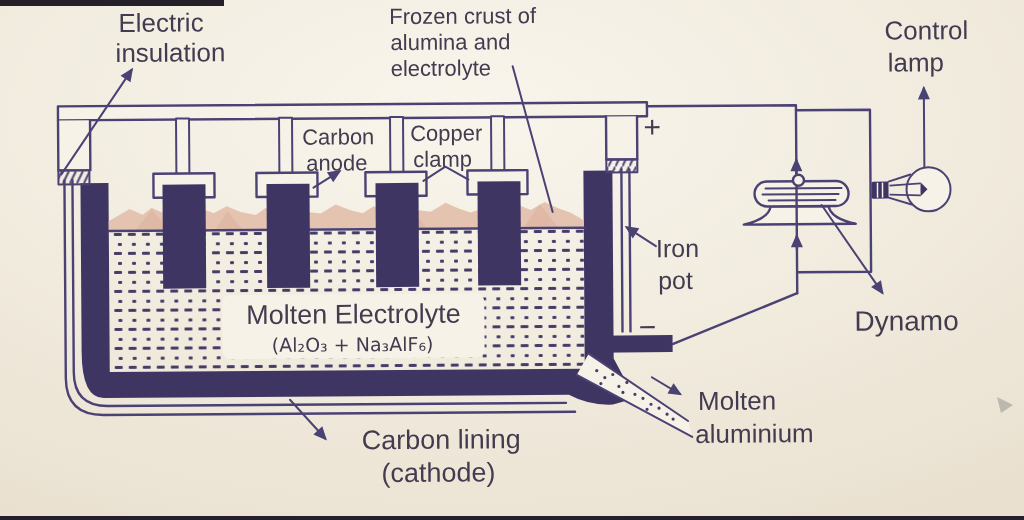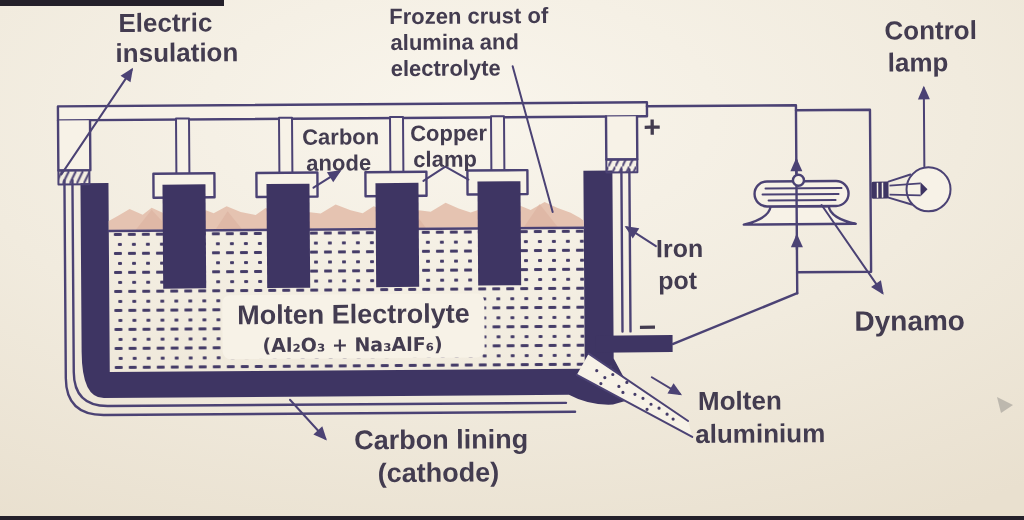--- a/index.html
+++ b/index.html
@@ -1,21 +1,21 @@
 <!DOCTYPE html>
 <html style="--ink: #4b4274; --ink2: #453c68; --text: #433c50; --dark: #3e3563; --paper: #f1ebde; --paper2: #f7f2e7; --crust: #e5c3b1; --crust_deep: #d9ae9b; --strip: #24202a; --cursor_gray: #b5b0a7;"><head>
 <meta charset="utf-8">
 <style>
   html,body{margin:0;padding:0;background:#e8e2d4;}
   :root{
     --ink:#4b4274; --ink2:#453c68; --text:#433c50; --dark:#3e3563;
     --paper:#f1ebde; --paper2:#f7f2e7; --crust:#e5c3b1; --crust_deep:#d9ae9b;
     --strip:#24202a; --cursor_gray:#b5b0a7;
   }
-  .stage{position:relative;width:1024px;height:520px;overflow:hidden;font-weight:bold;}
+  .stage{position:relative;width:1024px;height:520px;overflow:hidden;}
   svg{position:absolute;left:0;top:0;display:block;}
   .s{stroke:var(--ink);stroke-width:2.4;stroke-linecap:round;stroke-linejoin:round;}
   .s2{stroke-width:2;}
   .s1{stroke-width:1.8;}
   .nf{fill:none;}
   .fp{fill:var(--paper2);}
   .dark{fill:var(--dark);}
   .crust{fill:var(--crust);}
   .crust2{fill:var(--crust_deep);opacity:.5;}
   .pd{fill:var(--ink2);}

